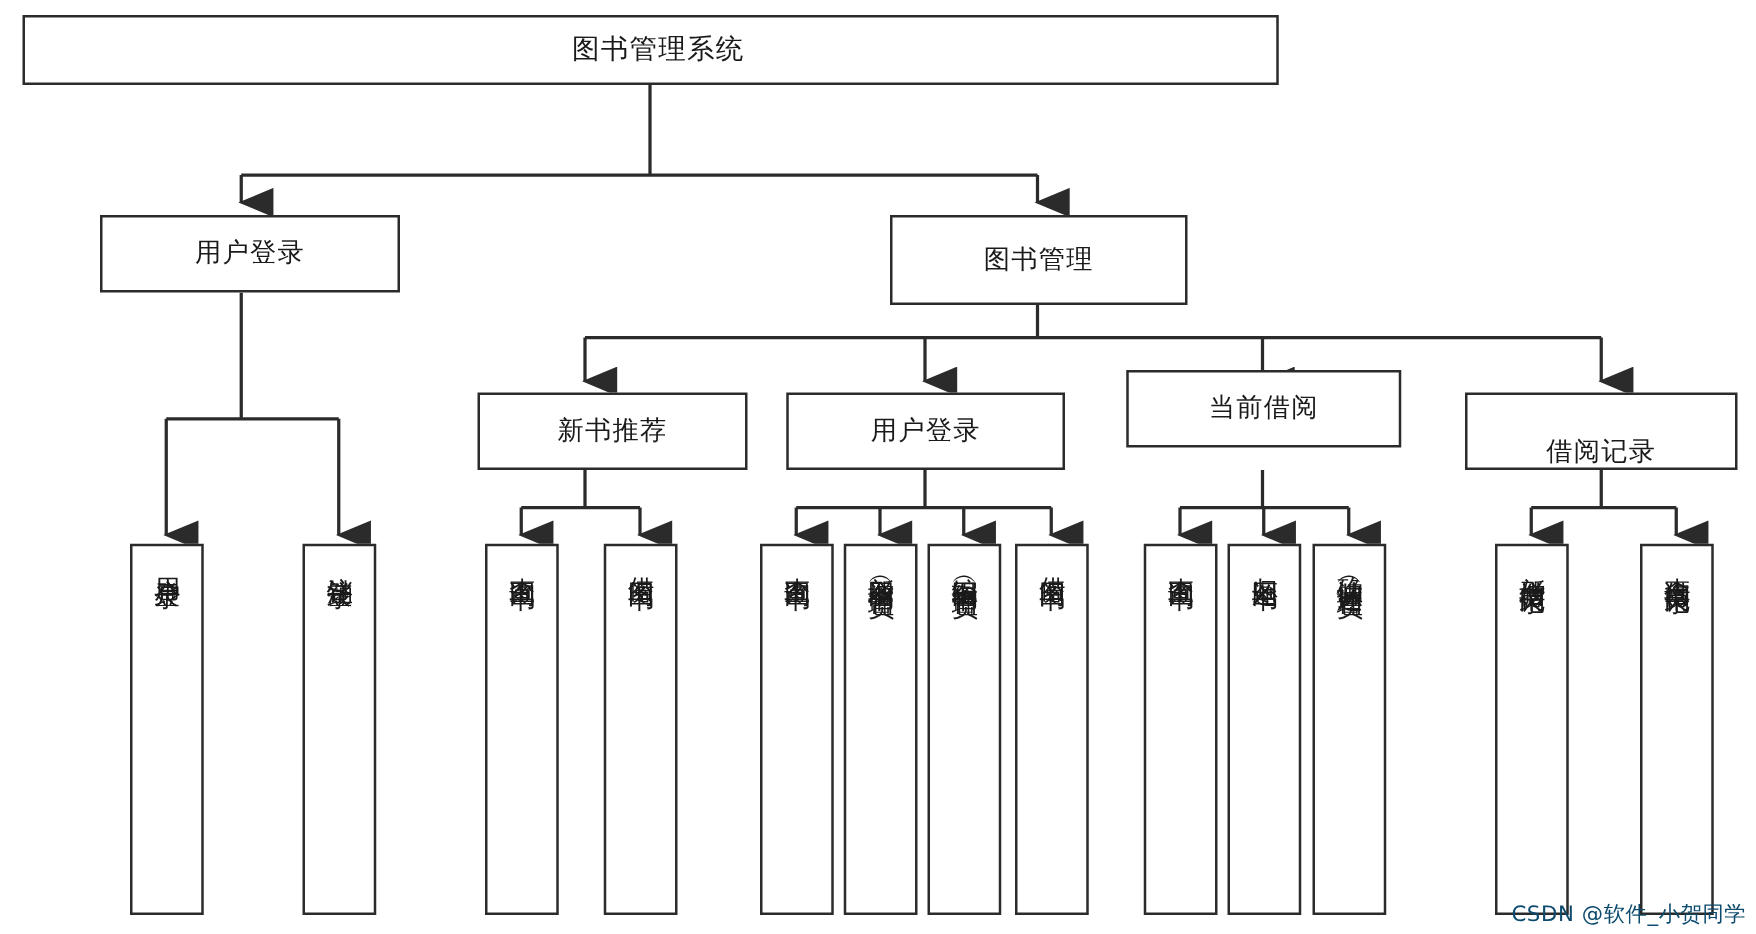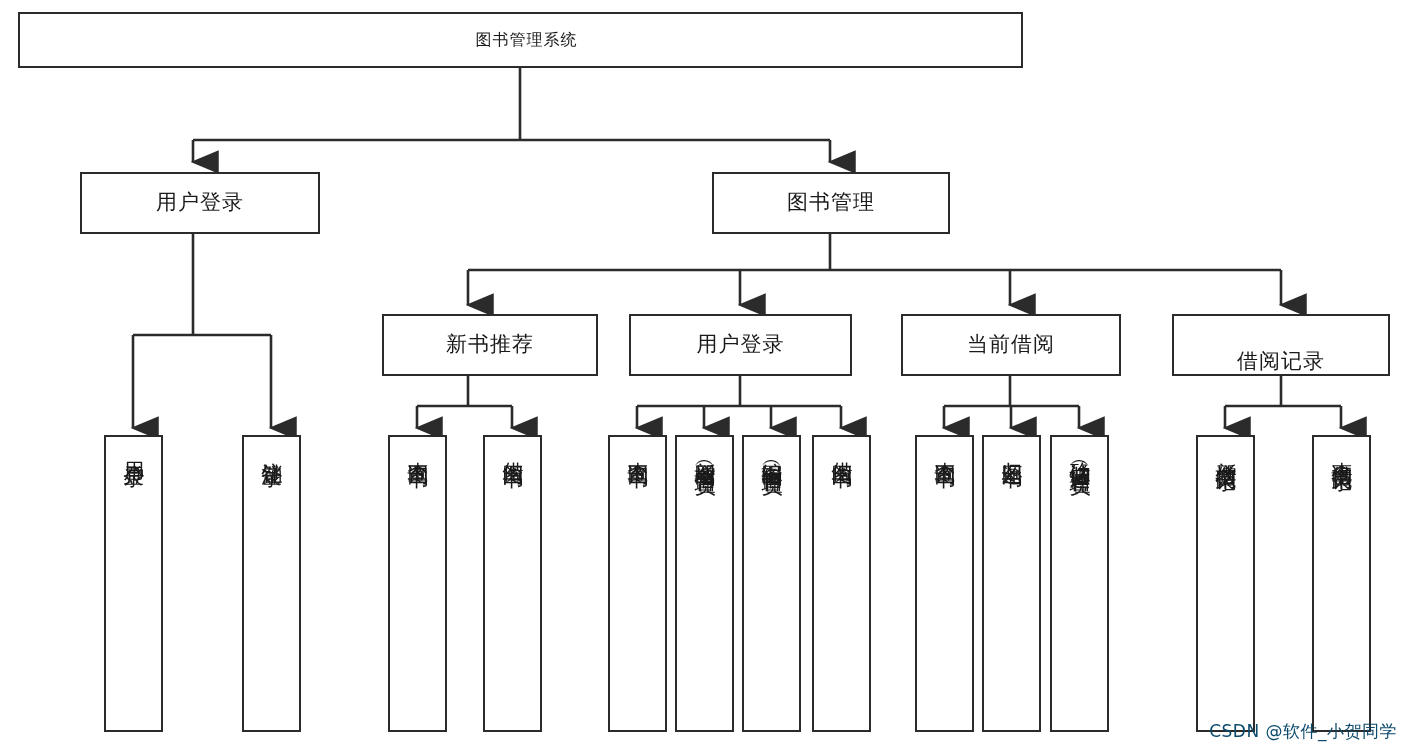--- a/index.html
+++ b/index.html
@@ -34,21 +34,21 @@
     align-items: center;
     justify-content: center;
     color: #1a1a1a;
   }
   .node.horiz {
     font-size: 21px;
     line-height: 1.2;
     letter-spacing: 1px;
   }
   .node.root {
-    font-size: 16px;
+    font-size: 22px;
     padding-left: 12px;
   }
   .node.vert {
     padding-top: 8px;
     align-items: flex-start;
     justify-content: center;
   }
   .node.vert .vtext {
     writing-mode: vertical-rl;
     text-orientation: upright;
@@ -122,31 +122,31 @@
     </g>
   </svg>
 
   <div class="node horiz root" style="left:18px; top:12px; width:1005px; height:56px;">
     <span>图书管理系统</span>
   </div>
 
   <div class="node horiz" style="left:80px; top:172px; width:240px; height:62px;">
     <span>用户登录</span>
   </div>
-  <div class="node horiz" style="left:712px; top:172px; width:238px; height:62px;">
+  <div class="node horiz" style="left:712px; top:172px; width:238px; height:72px;">
     <span>图书管理</span>
   </div>
 
   <div class="node horiz" style="left:382px; top:314px; width:216px; height:62px;">
     <span>新书推荐</span>
   </div>
   <div class="node horiz" style="left:629px; top:314px; width:223px; height:62px;">
     <span>用户登录</span>
   </div>
-  <div class="node horiz" style="left:901px; top:314px; width:220px; height:62px;">
+  <div class="node horiz" style="left:901px; top:296px; width:220px; height:62px;">
     <span>当前借阅</span>
   </div>
   <div class="node horiz" style="left:1172px; top:314px; width:218px; height:62px;align-items:flex-end;">
     <span>借阅记录</span>
   </div>
 
   <div class="node vert" style="left:104px; top:435px; width:59px; height:297px;">
     <span class="vtext">用户登录</span>
   </div>
   <div class="node vert" style="left:242px; top:435px; width:59px; height:297px;">

